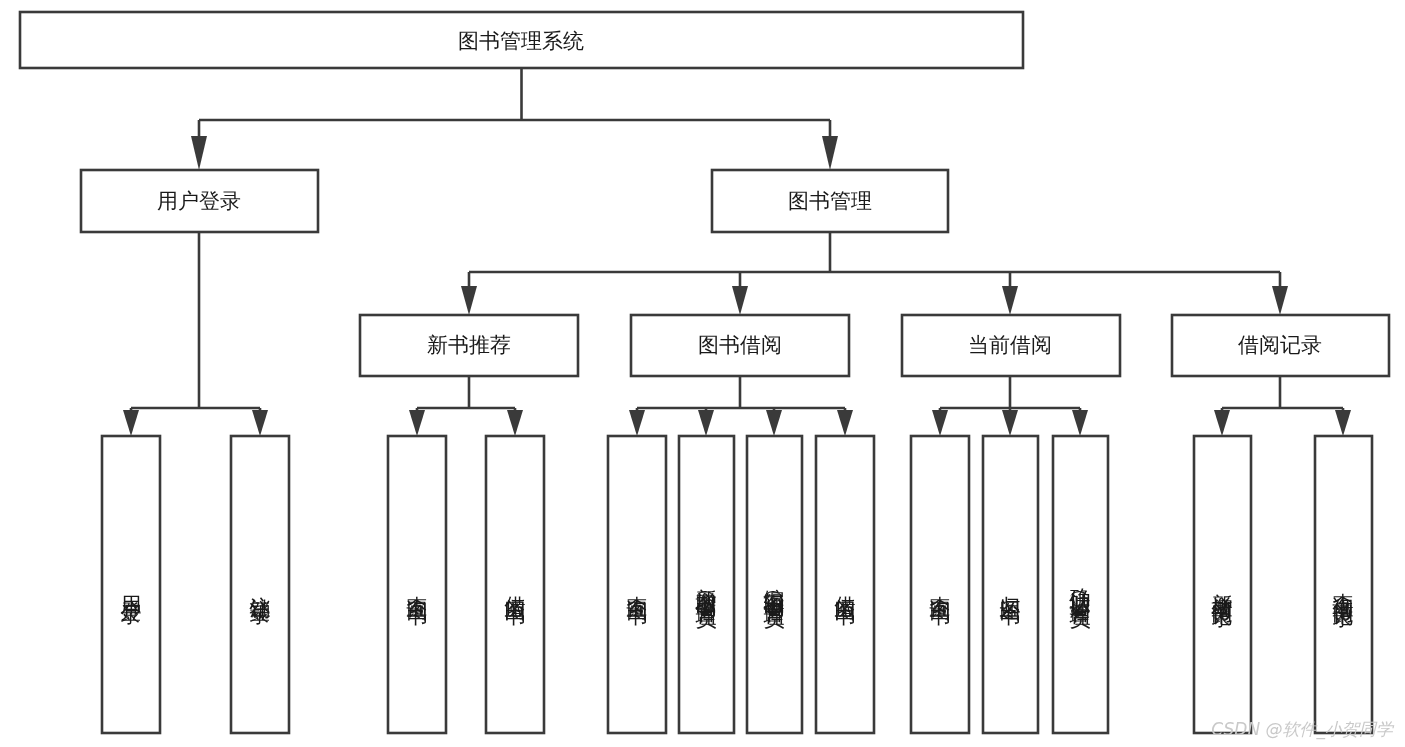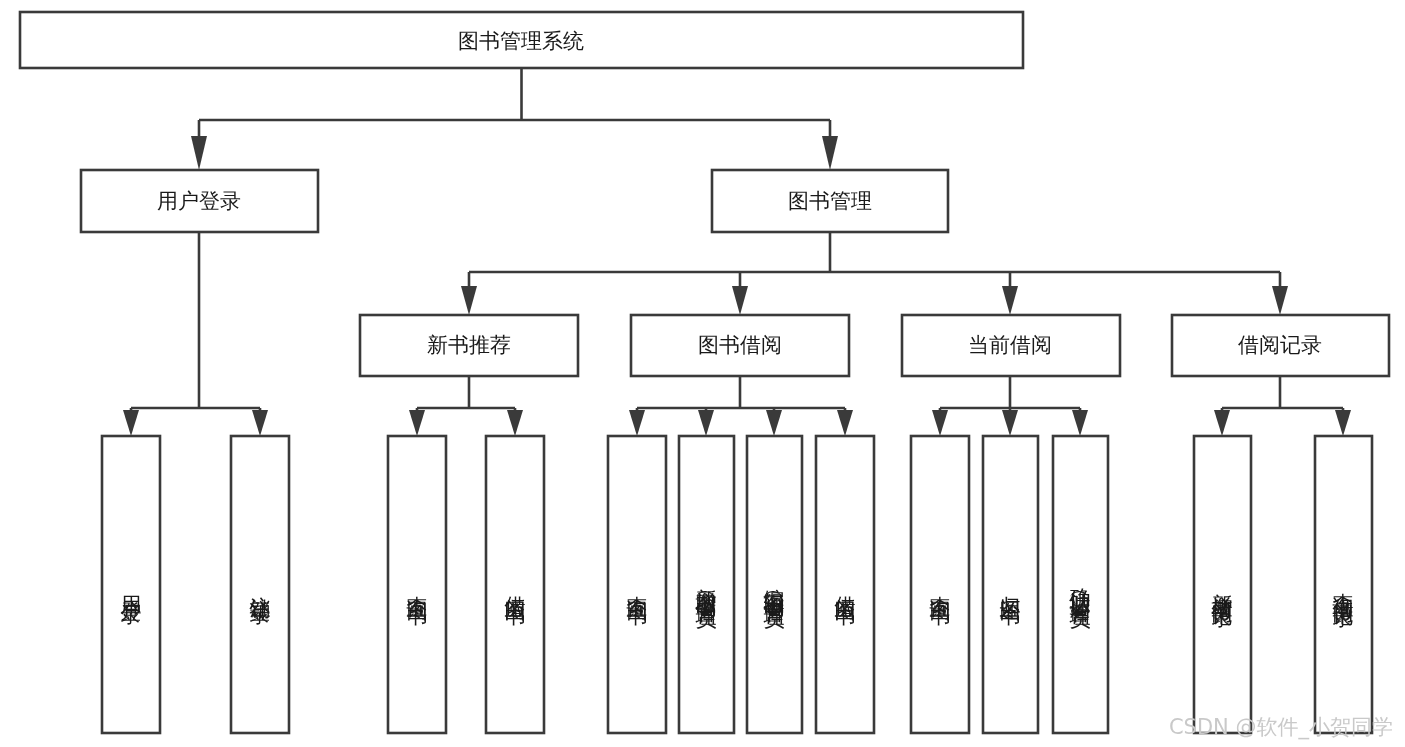--- a/index.html
+++ b/index.html
@@ -58,25 +58,26 @@
     glyph-orientation-vertical: 0;
     letter-spacing: 3px;
     text-anchor: middle;
     dominant-baseline: central;
   }
   .watermark {
     position: absolute;
     right: 12px;
     bottom: 6px;
     font-family: "DejaVu Sans", "Liberation Sans", sans-serif;
-    font-size: 21px;
+    font-size: 17px;
     color: #c9c9c9;
     white-space: nowrap;
     pointer-events: none;
     user-select: none;
+    font-style: italic;
   }
 </style>
 </head>
 <body>
 
 <div id="diagram-root">
 
   <svg id="flowchart" viewBox="0 0 1405 747">
 
     <g>

